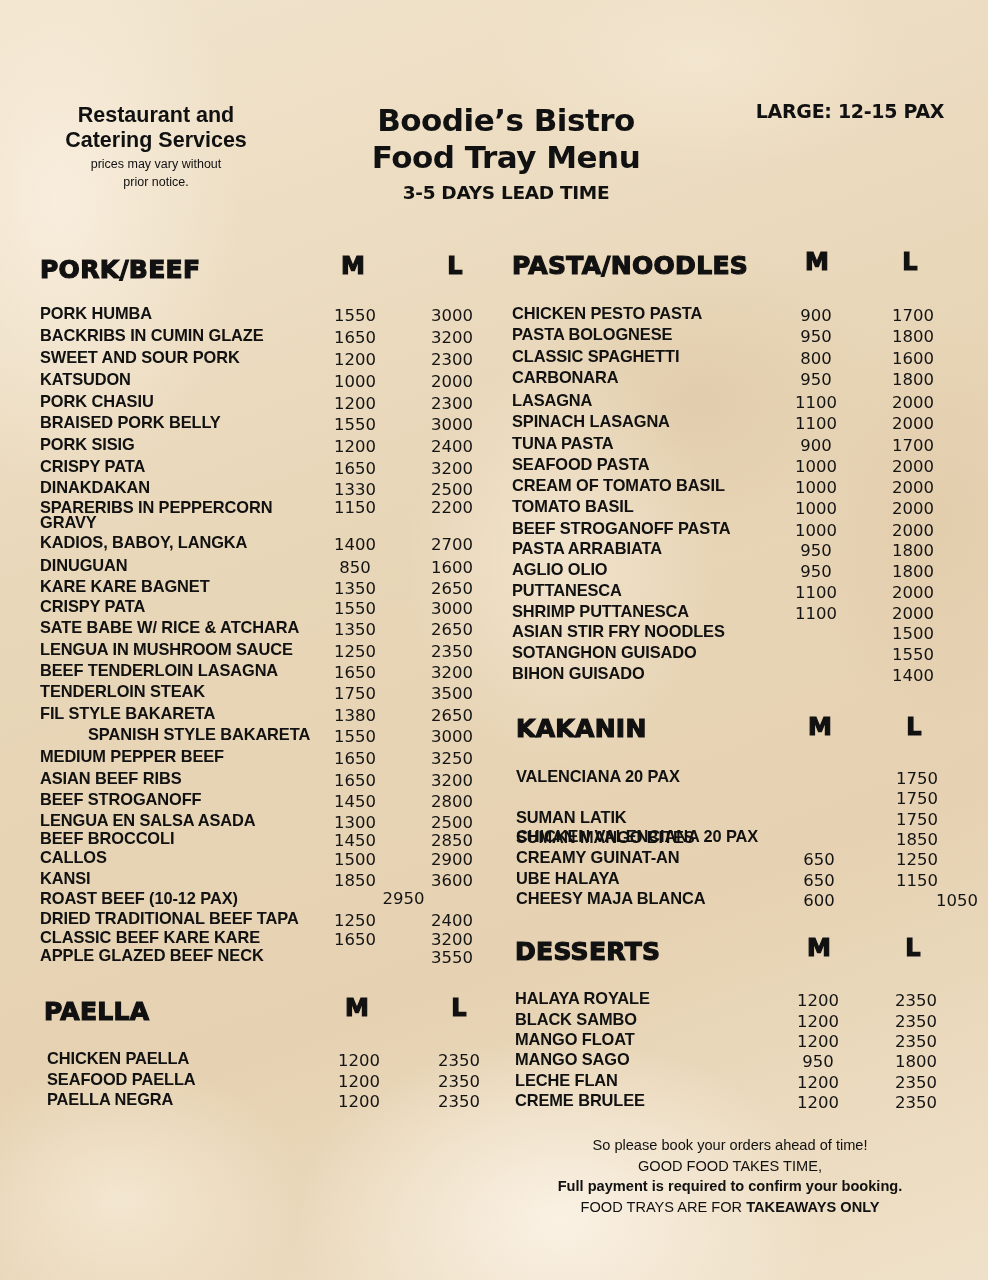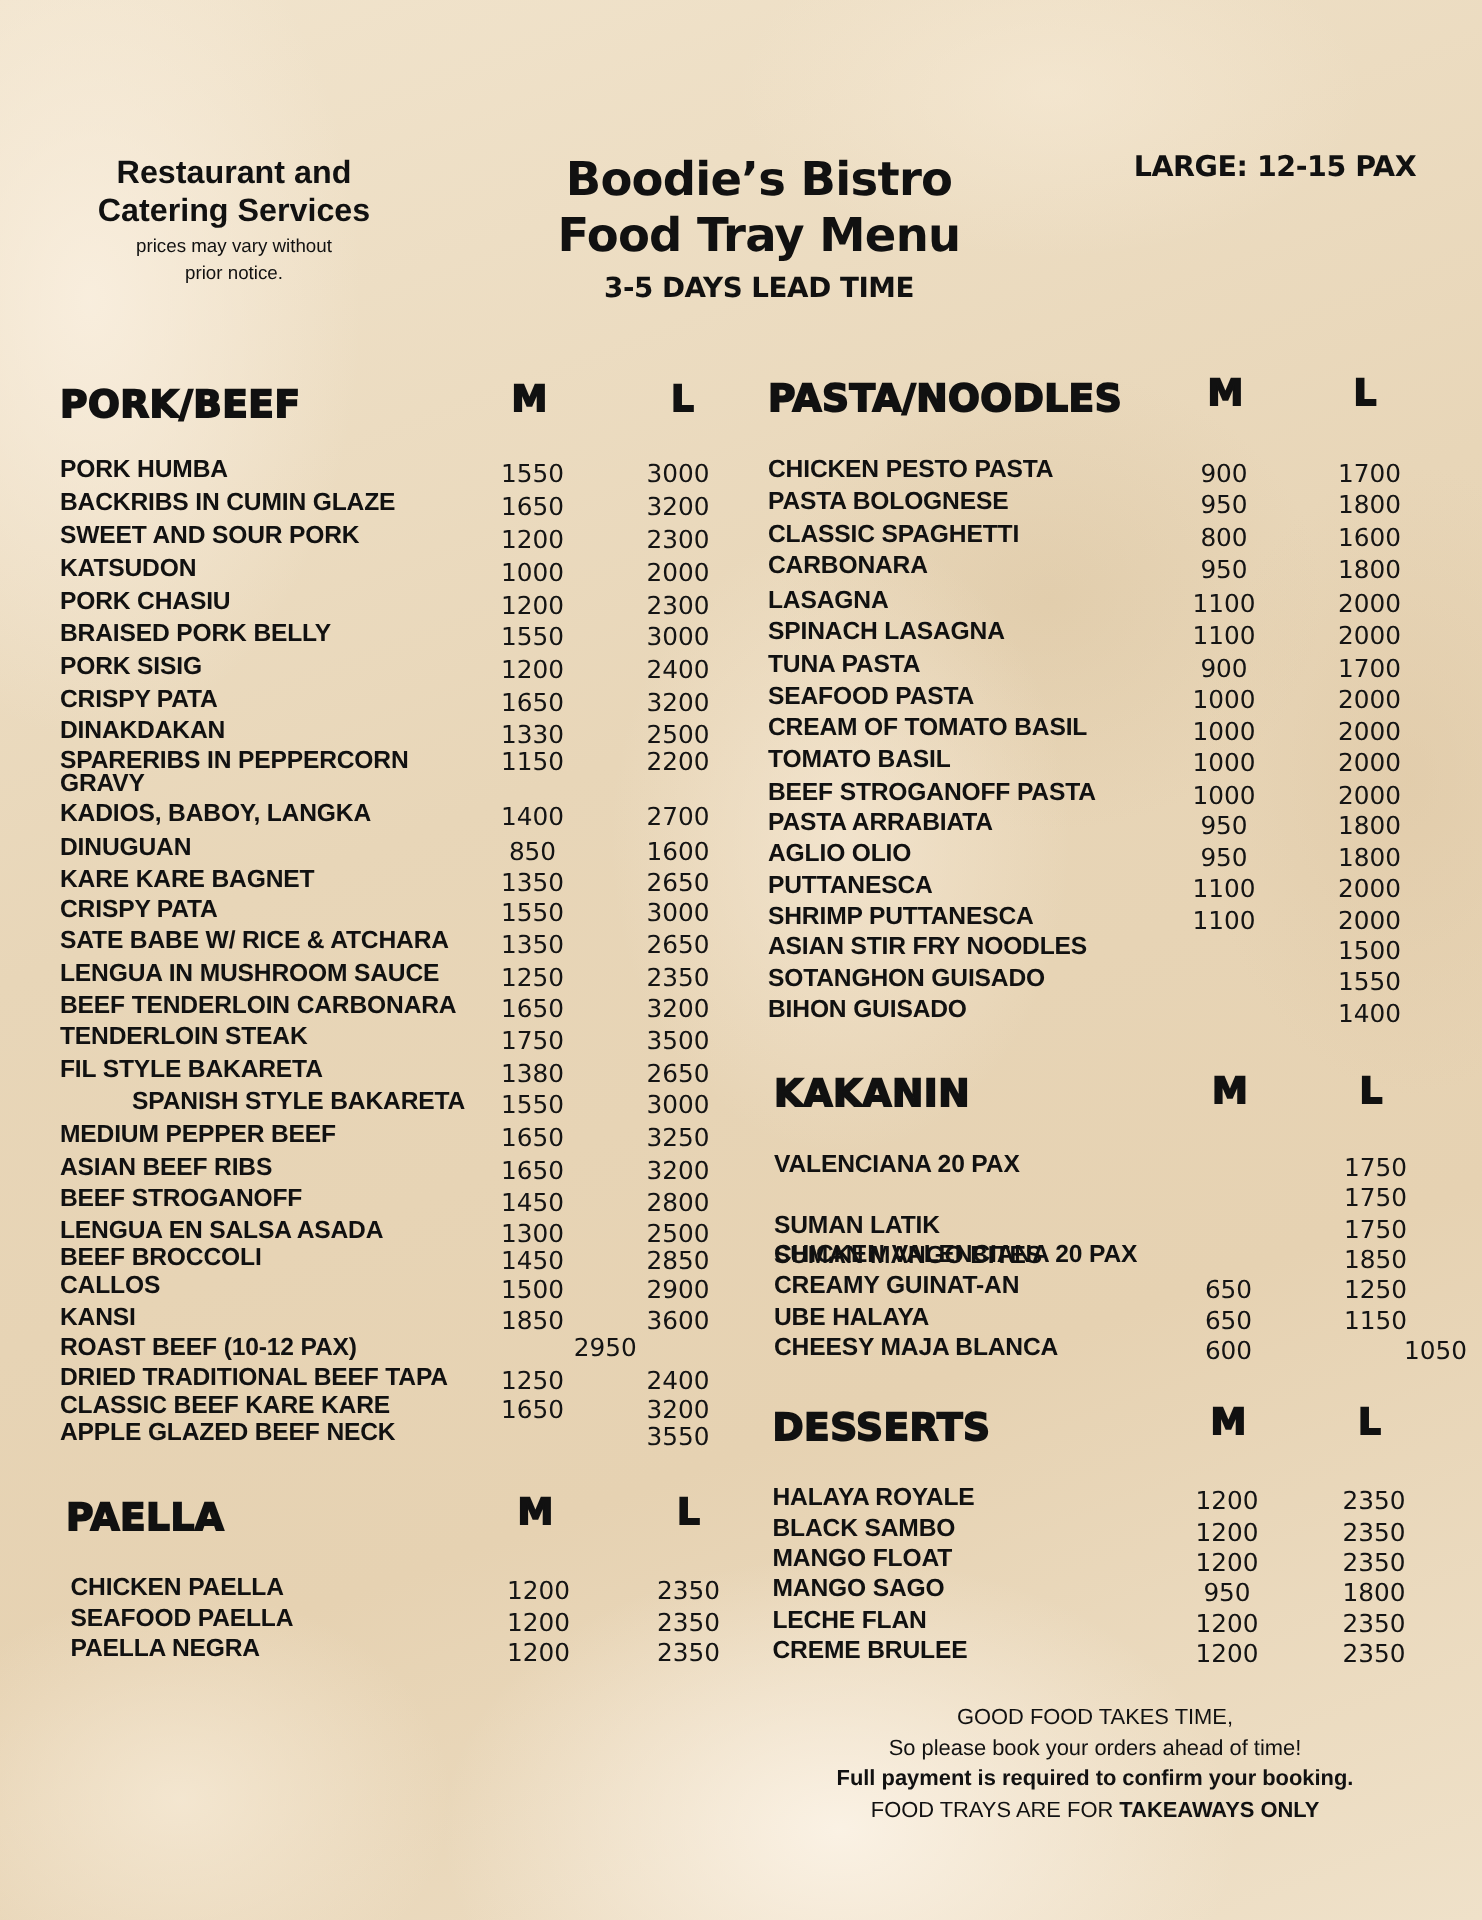--- a/index.html
+++ b/index.html
@@ -159,21 +159,21 @@
       <div>SATE BABE W/ RICE &amp; ATCHARA</div>
     </div>
     <div class="price" style="left: 320px; top: 621px;">1350</div>
     <div class="price" style="left: 417px; top: 621px;">2650</div>
     <div class="item-name" style="left: 40px; top: 641px;">
       <div>LENGUA IN MUSHROOM SAUCE</div>
     </div>
     <div class="price" style="left: 320px; top: 643px;">1250</div>
     <div class="price" style="left: 417px; top: 643px;">2350</div>
     <div class="item-name" style="left: 40px; top: 662px;">
-      <div>BEEF TENDERLOIN CARBONARA</div>
+      <div>BEEF TENDERLOIN LASAGNA</div>
     </div>
     <div class="price" style="left: 320px; top: 664px;">1650</div>
     <div class="price" style="left: 417px; top: 664px;">3200</div>
     <div class="item-name" style="left: 40px; top: 683px;">
       <div>TENDERLOIN STEAK</div>
     </div>
     <div class="price" style="left: 320px; top: 685px;">1750</div>
     <div class="price" style="left: 417px; top: 685px;">3500</div>
     <div class="item-name" style="left: 40px; top: 705px;">
       <div>FIL STYLE BAKARETA</div>
@@ -417,17 +417,17 @@
     <div class="price" style="left: 783px; top: 1074px;">1200</div>
     <div class="price" style="left: 881px; top: 1074px;">2350</div>
     <div class="item-name" style="left: 515px; top: 1092px;">
       <div>CREME BRULEE</div>
     </div>
     <div class="price" style="left: 783px; top: 1094px;">1200</div>
     <div class="price" style="left: 881px; top: 1094px;">2350</div>
   </div>
 
 <div class="abs footer">
+  <div>So please book your orders ahead of time!</div>
   <div>GOOD FOOD TAKES TIME,</div>
-  <div>So please book your orders ahead of time!</div>
   <div class="b">Full payment is required to confirm your booking.</div>
   <div><span>FOOD TRAYS ARE FOR </span><span class="b">TAKEAWAYS ONLY</span></div>
 </div>
 
 </body></html>

